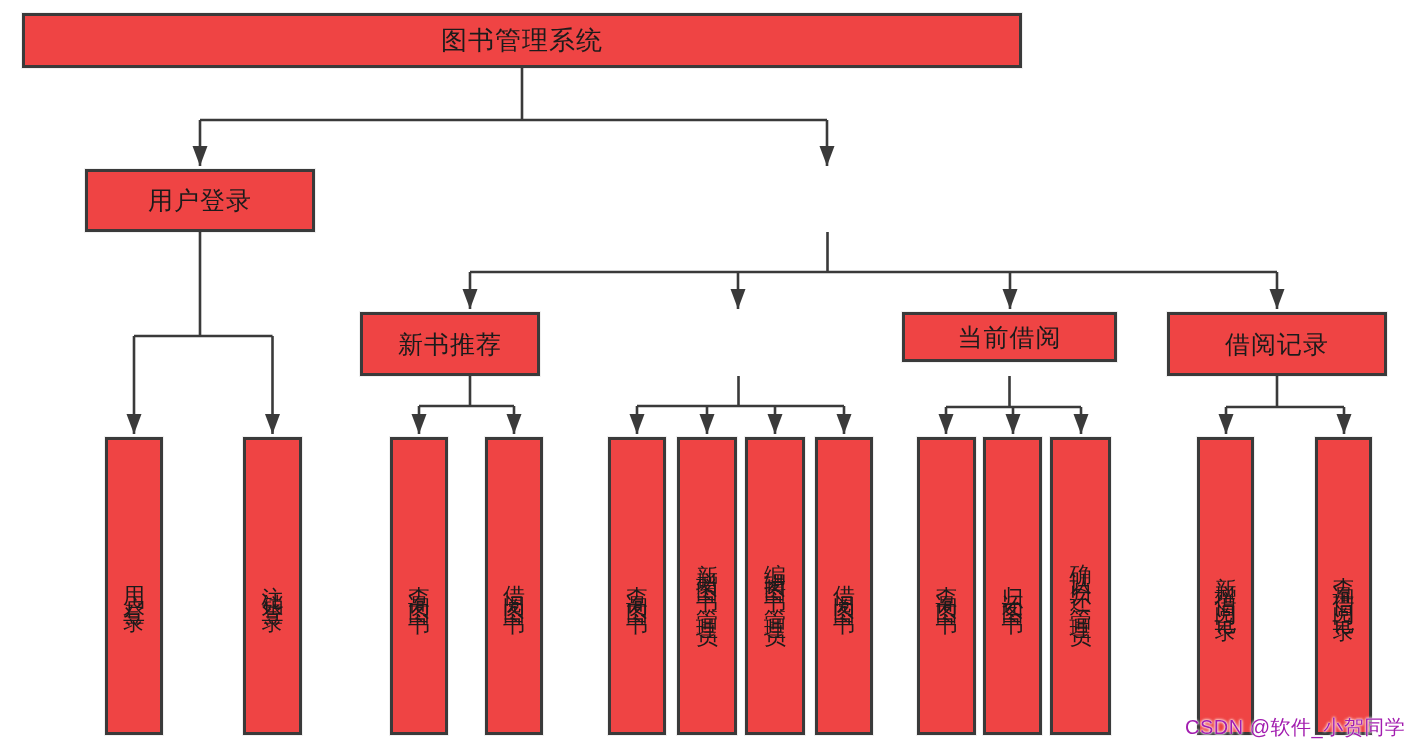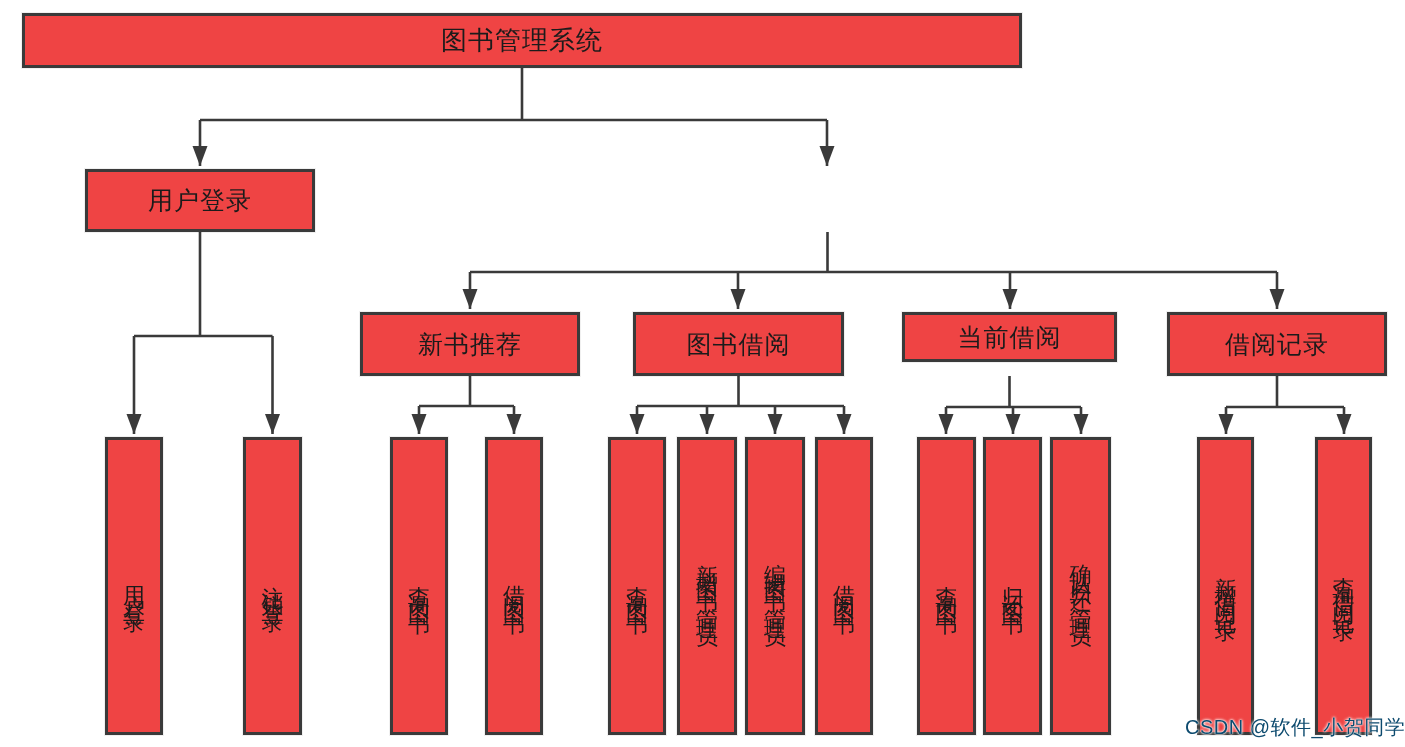--- a/index.html
+++ b/index.html
@@ -20,21 +20,21 @@
   .h-label{font-size:25px;letter-spacing:1px;white-space:nowrap;}
   .root .h-label{font-size:26px;}
   .v-label{
     writing-mode:vertical-rl;text-orientation:mixed;
     font-size:22px;letter-spacing:9px;line-height:1;
     white-space:nowrap;
   }
   .watermark{
     position:absolute;left:1185px;top:714px;
     font-size:20px;letter-spacing:0.5px;white-space:nowrap;
-    color:#0c4a6e;
+    color:#a21caf;
     text-shadow:0 0 3px #ffffff,0 0 3px #ffffff,0 0 1px #ffffff;
   }
 </style>
 </head>
 <body>
 
 <div id="stage">
 
   <svg class="connectors" width="1405" height="747" viewBox="0 0 1405 747">
     <defs>
@@ -81,25 +81,22 @@
   </svg>
 
   <div class="box root" style="left:22px;top:13px;width:1000px;height:55px;">
     <span class="h-label">图书管理系统</span>
   </div>
 
   <div class="box" style="left:85px;top:169px;width:230px;height:63px;">
     <span class="h-label">用户登录</span>
   </div>
 
-  <div class="box" style="left:360px;top:312px;width:220px;height:64px;">
+  <div class="box" style="left:360px;top:312px;width:180px;height:64px;">
     <span class="h-label">新书推荐</span>
-  </div>
-  <div class="box" style="left:633px;top:312px;width:211px;height:64px;">
-    <span class="h-label">图书借阅</span>
   </div>
   <div class="box" style="left:902px;top:312px;width:215px;height:50px;">
     <span class="h-label">当前借阅</span>
   </div>
   <div class="box" style="left:1167px;top:312px;width:220px;height:64px;">
     <span class="h-label">借阅记录</span>
   </div>
 
   <div class="box" style="left:105px;top:437px;width:58px;height:298px;">
     <span class="v-label">用户登录</span>

